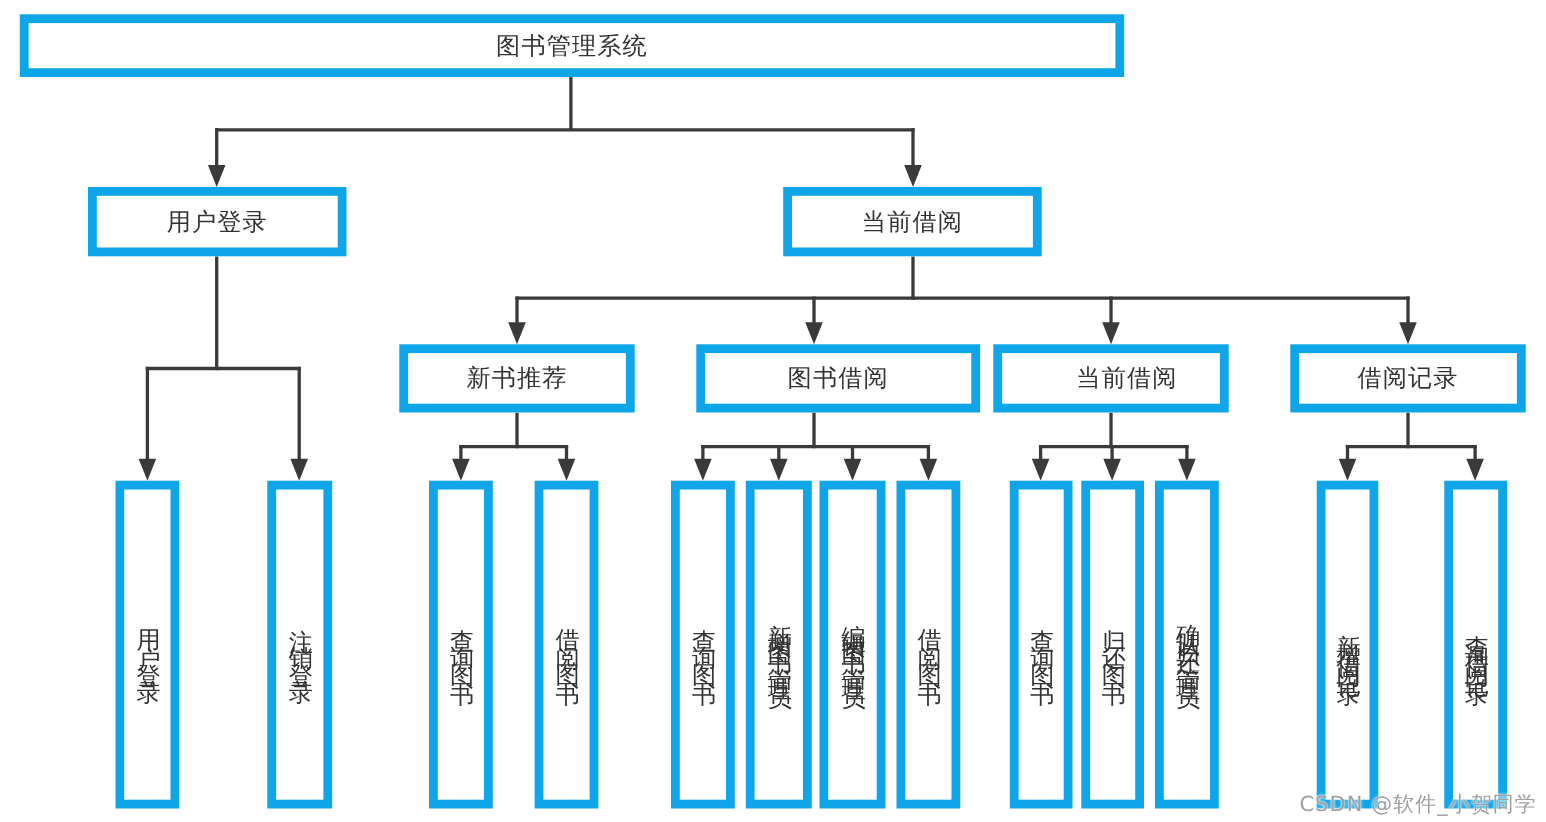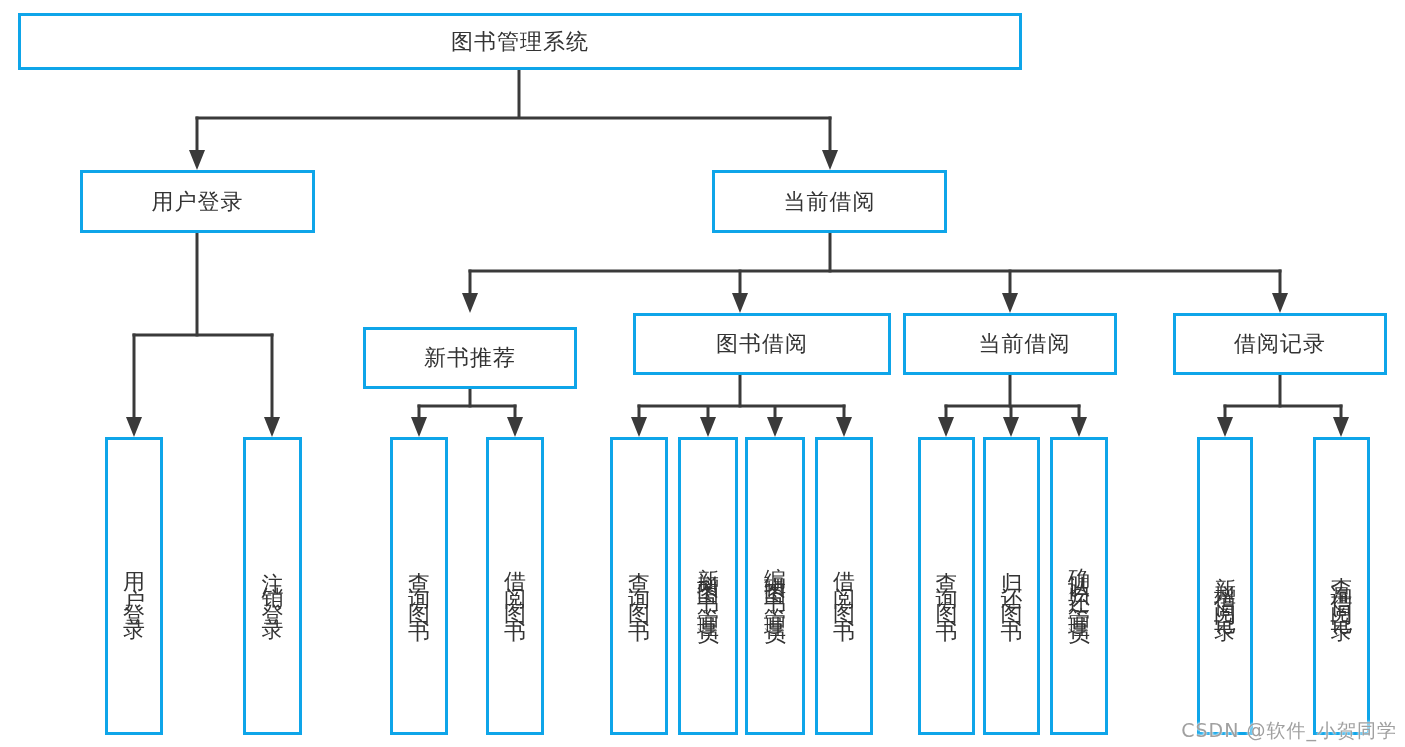--- a/index.html
+++ b/index.html
@@ -21,21 +21,21 @@
     stroke-width: 3;
     fill: none;
   }
   #connectors path.arrow {
     fill: #3a3a3a;
     stroke: none;
   }
   .node {
     position: absolute;
     box-sizing: border-box;
-    border: 3px solid #0ea5e9;
+    border: 8px solid #0ea5e9;
     background: #ffffff;
     color: #333333;
     display: flex;
     align-items: center;
     justify-content: center;
     text-align: center;
   }
   .h-node {
     font-size: 22px;
     letter-spacing: 1px;
@@ -128,21 +128,21 @@
     <path class="line" d="M1341 404.5 V419"></path>
     <path class="arrow" d="M1217 417 L1233 417 L1225 437 Z"></path>
     <path class="arrow" d="M1333 417 L1349 417 L1341 437 Z"></path>
   </svg>
 
   <div class="node h-node" style="left:18px; top:13px; width:1004px; height:57px;">图书管理系统</div>
 
   <div class="node h-node" style="left:80px; top:170px; width:235px; height:63px;">用户登录</div>
   <div class="node h-node" style="left:712px; top:170px; width:235px; height:63px;">当前借阅</div>
 
-  <div class="node h-node" style="left:363px; top:327px; width:214px; height:62px;">新书推荐</div>
+  <div class="node h-node" style="left:363px; top:313px; width:214px; height:62px;">新书推荐</div>
   <div class="node h-node" style="left:633px; top:313px; width:258px; height:62px;">图书借阅</div>
   <div class="node h-node" style="left:903px; top:313px; width:214px; height:62px;padding-left:29px;">当前借阅</div>
   <div class="node h-node" style="left:1173px; top:313px; width:214px; height:62px;">借阅记录</div>
 
   <div class="node v-node" style="left:105px; width:58px;">用户登录</div>
   <div class="node v-node" style="left:243px; width:59px;">注销登录</div>
 
   <div class="node v-node" style="left:390px; width:58px;">查询图书</div>
   <div class="node v-node" style="left:486px; width:58px;">借阅图书</div>
 

